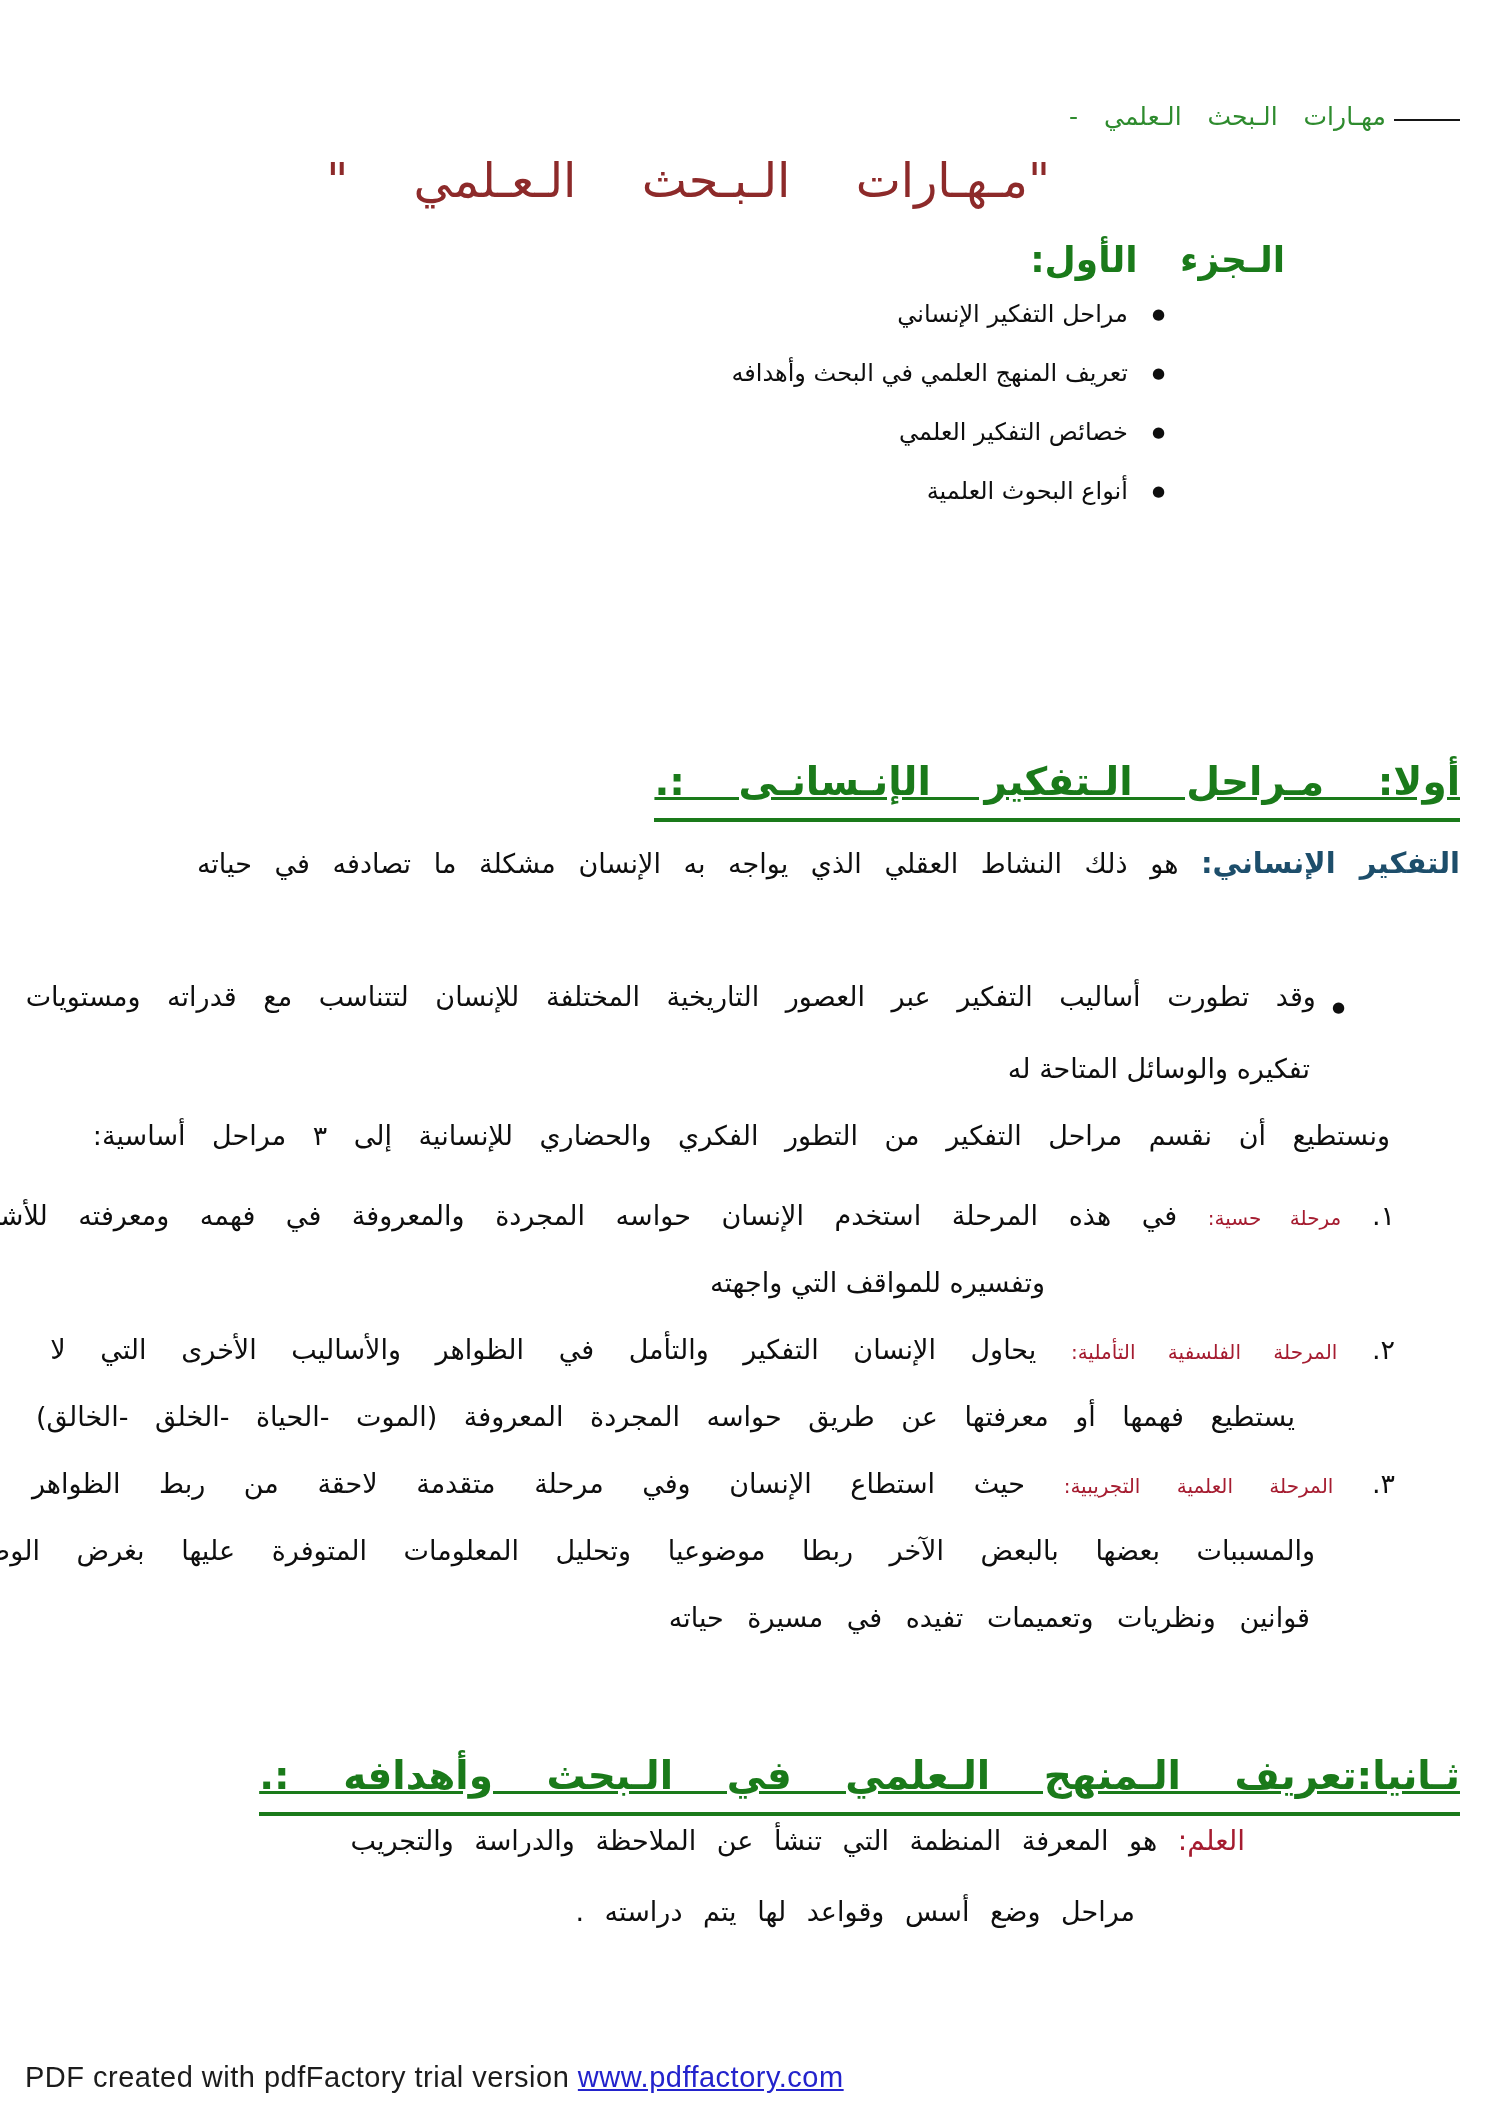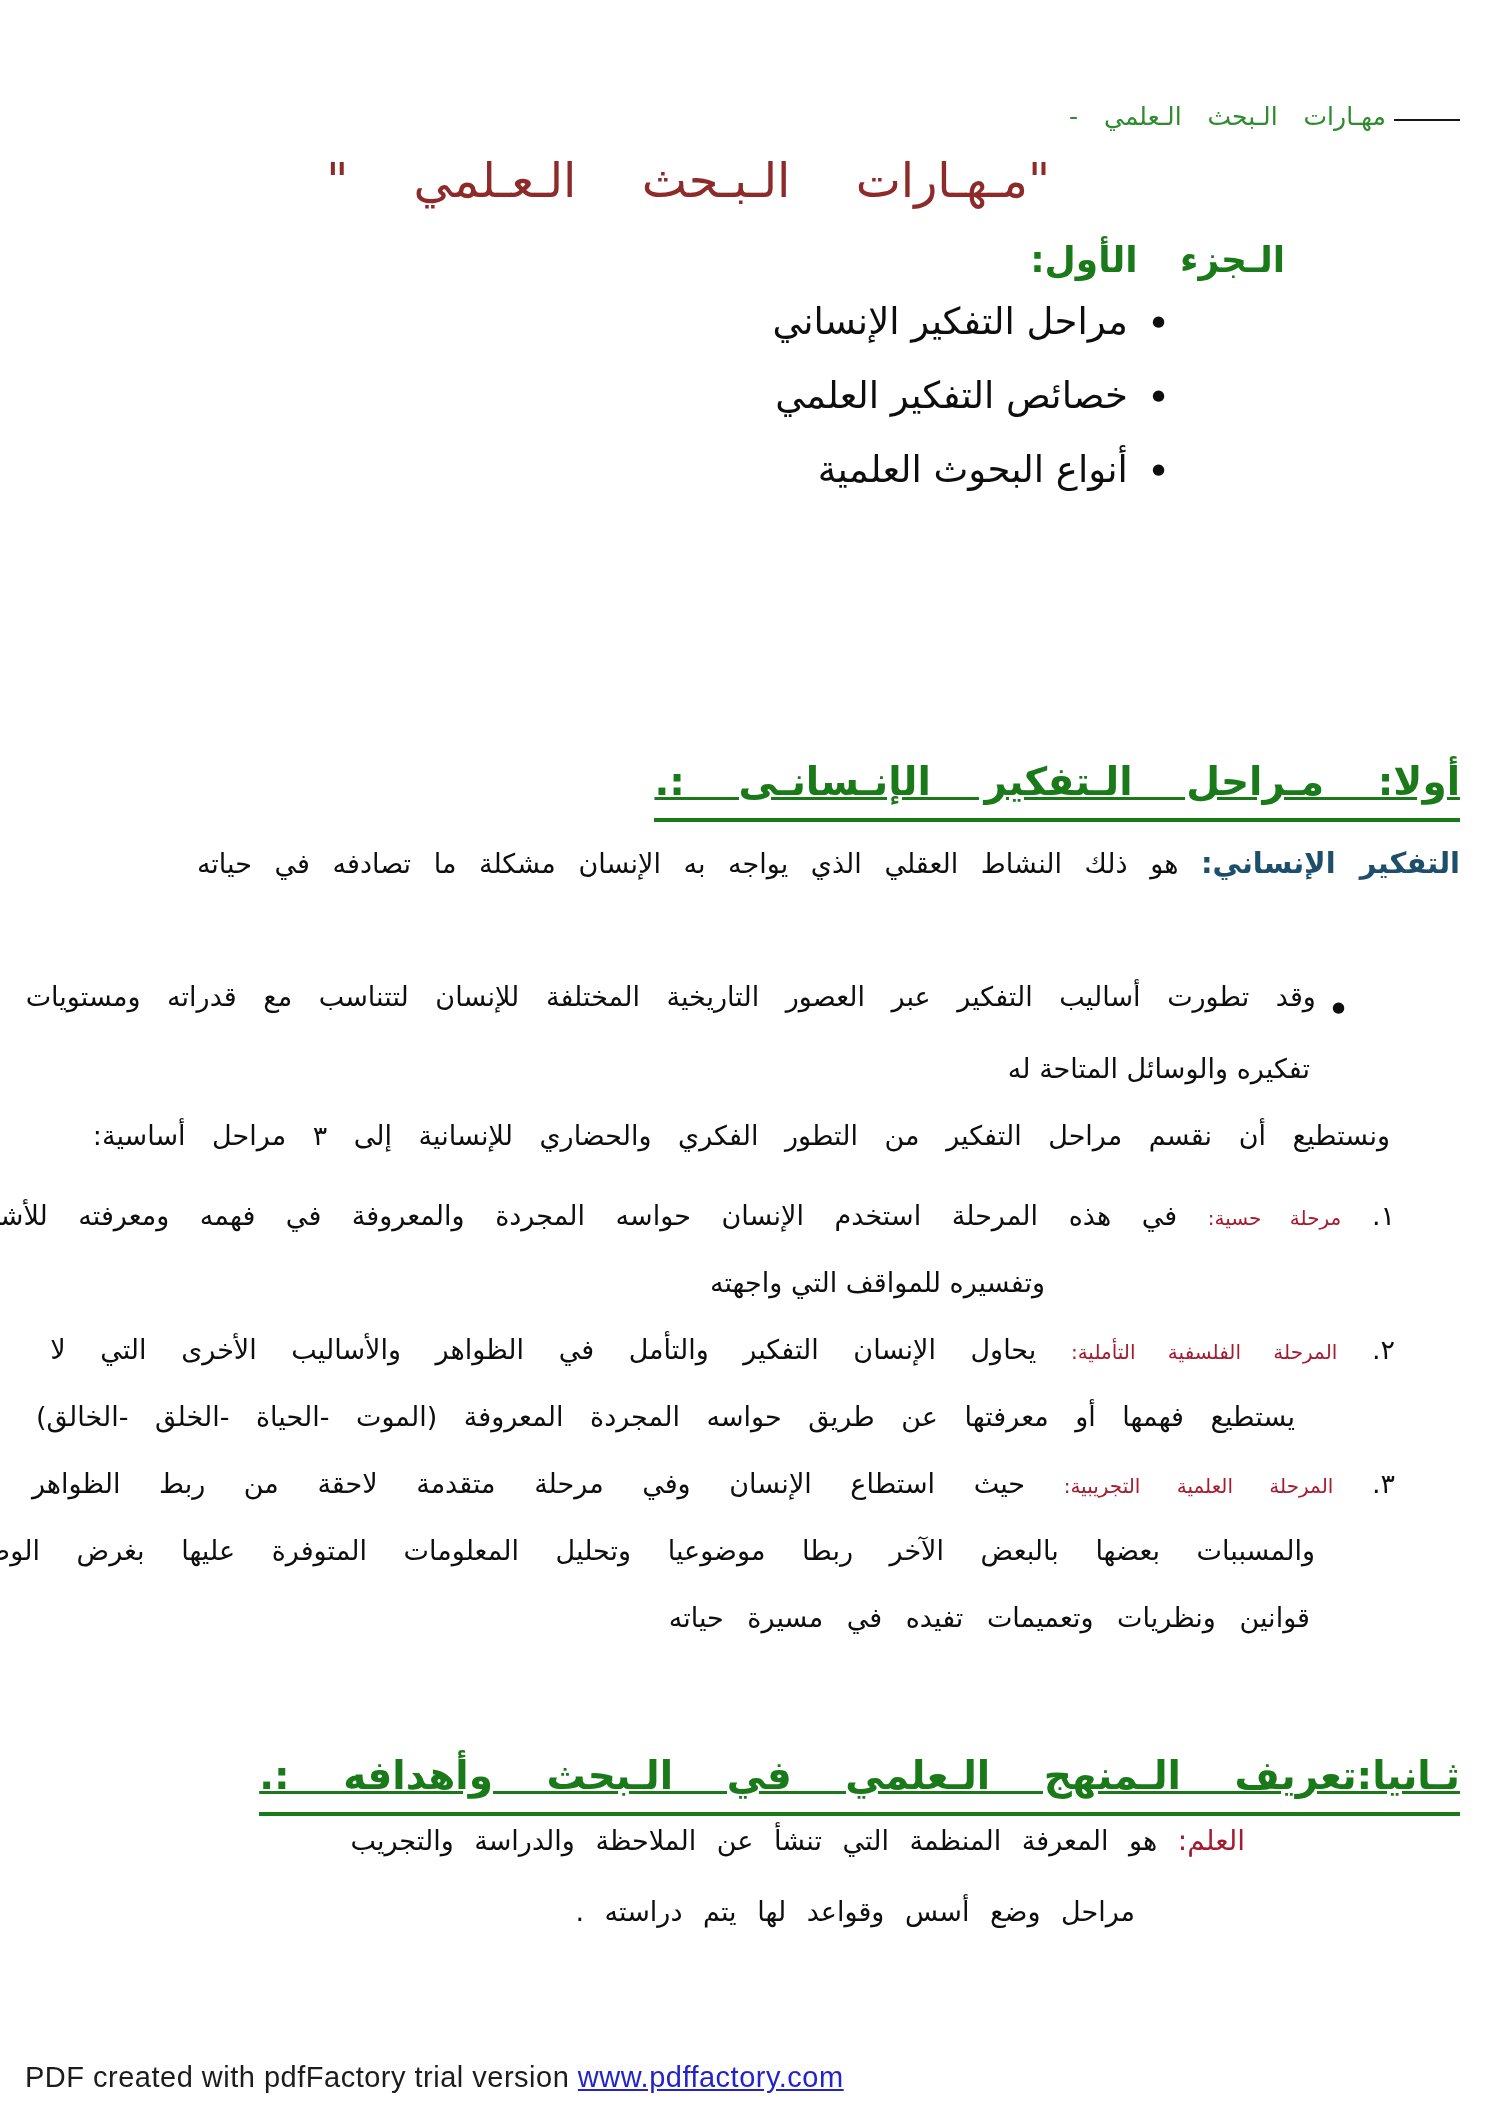--- a/index.html
+++ b/index.html
@@ -20,21 +20,21 @@
   }
   
   .hdr{top:100px;right:40px;display:flex;align-items:center;gap:8px;}
   .hdr-rule{width:66px;height:0;border-top:2px solid #161616;margin-top:6px;}
   .hdr-text{color:var(--header_green,#2e8b2e);font-size:25px;letter-spacing:7px;word-spacing:18px;}
 
   .doc-title{top:148px;right:450px;color:var(--title_maroon,#8d2a2a);font-size:48px;letter-spacing:12px;word-spacing:50px;}
   .part-label{top:236px;right:215px;color:var(--heading_green,#1a7a1a);font-weight:bold;font-size:36px;letter-spacing:5px;word-spacing:30px;}
 
   .toc{top:300px;right:335px;position:absolute;direction:rtl;list-style:none;margin:0;padding:0;}
-  .toc li{display:flex;align-items:center;gap:24px;margin-bottom:31px;font-size:37px;}
+  .toc li{display:flex;align-items:center;gap:24px;margin-bottom:31px;font-size:24px;}
   .bullet-icon{font-size:15px;line-height:1;color:#0e0e0e;}
   .bullet-icon::before{content:"●";}
 
   .sec-heading{
     color:var(--heading_green,#1a7a1a);font-weight:bold;font-size:39px;
     letter-spacing:7px;word-spacing:40px;
     border-bottom:4px solid var(--heading_green,#1a7a1a);padding-bottom:9px;text-decoration:underline;
   }
   .h1{top:756px;right:40px;}
   .h2{top:1750px;right:40px;}
@@ -78,20 +78,24 @@
   </div>
 
   <div class="aline doc-title">"مـهـارات الـبـحث الـعـلمي "</div>
 
   <div class="aline part-label">الـجزء الأول:</div>
 
   <ul class="toc">
     <li>
       <span class="bullet-icon"></span>
       <span>مراحل التفكير الإنساني</span>
+    </li>
+    <li>
+      <span class="bullet-icon"></span>
+      <span>تعريف المنهج العلمي في البحث وأهدافه</span>
     </li>
     <li>
       <span class="bullet-icon"></span>
       <span>خصائص التفكير العلمي</span>
     </li>
     <li>
       <span class="bullet-icon"></span>
       <span>أنواع البحوث العلمية</span>
     </li>
   </ul>

